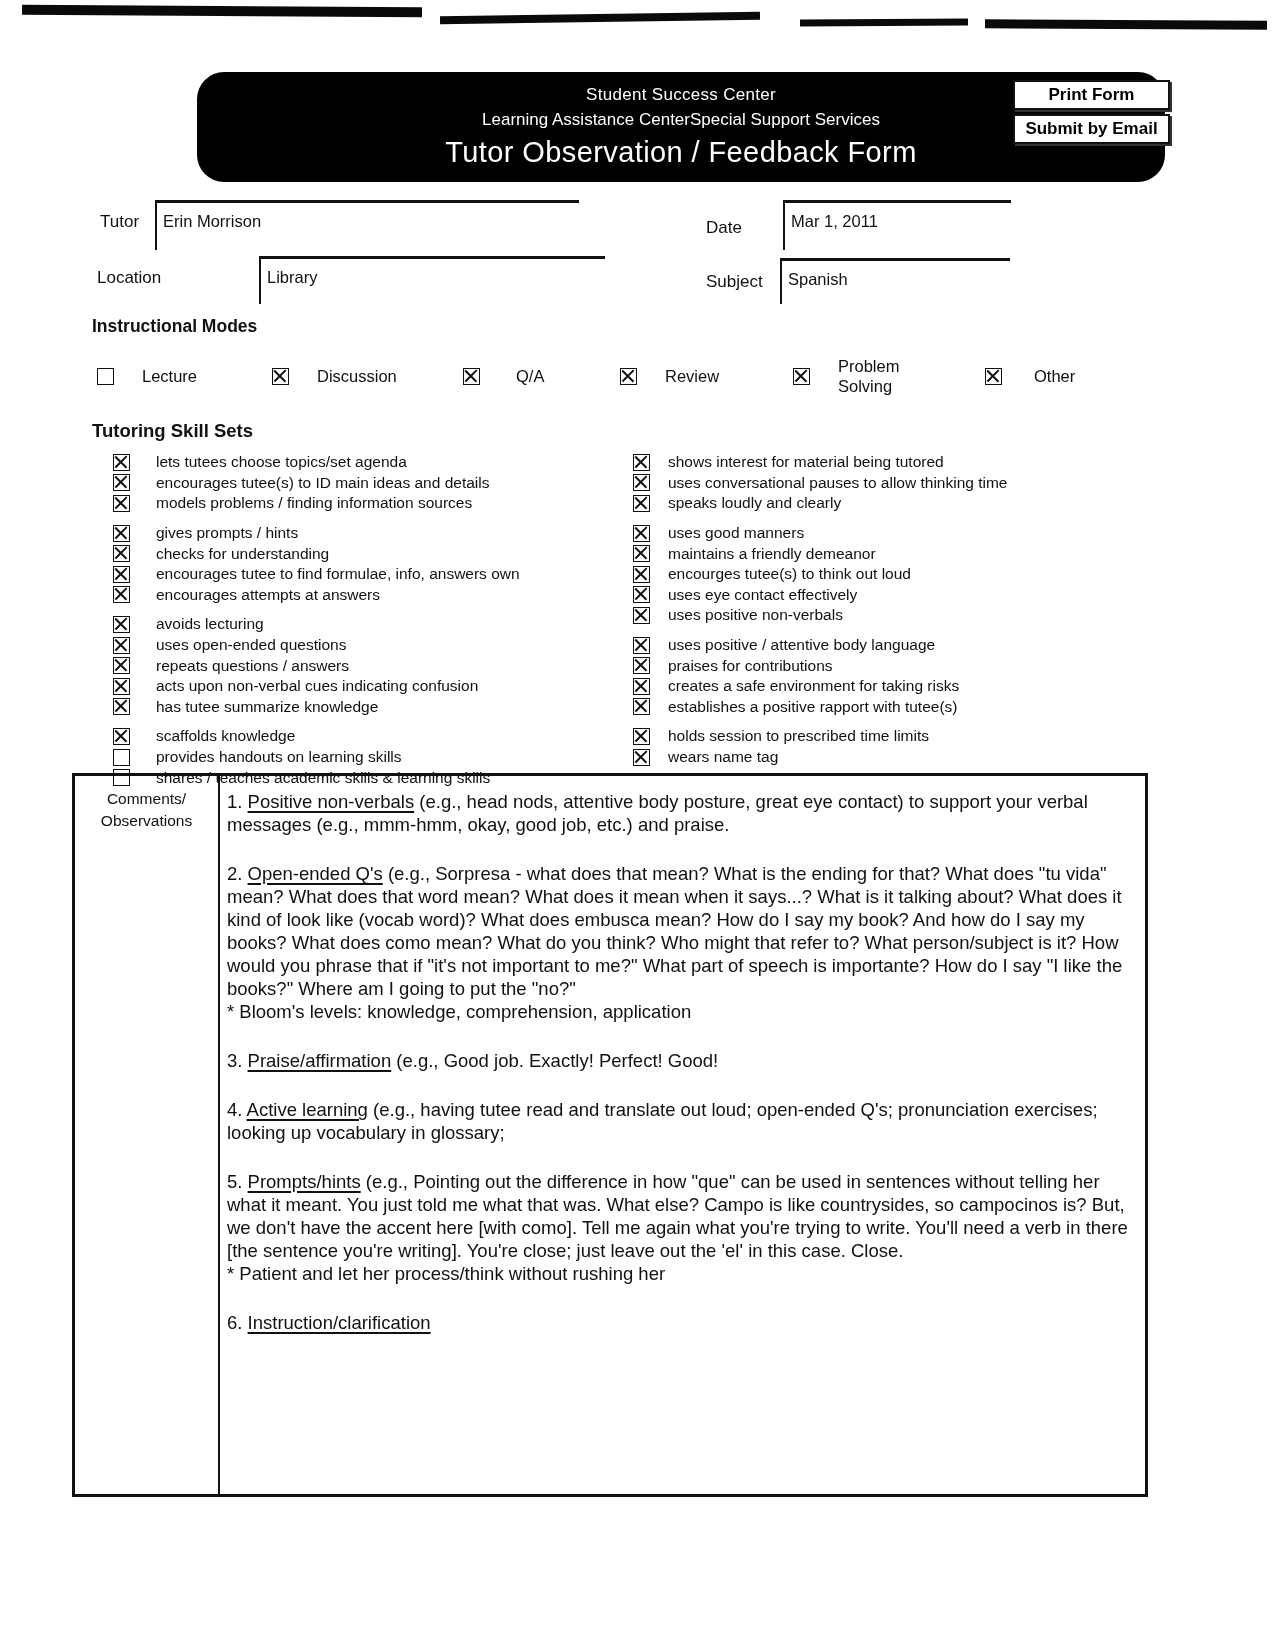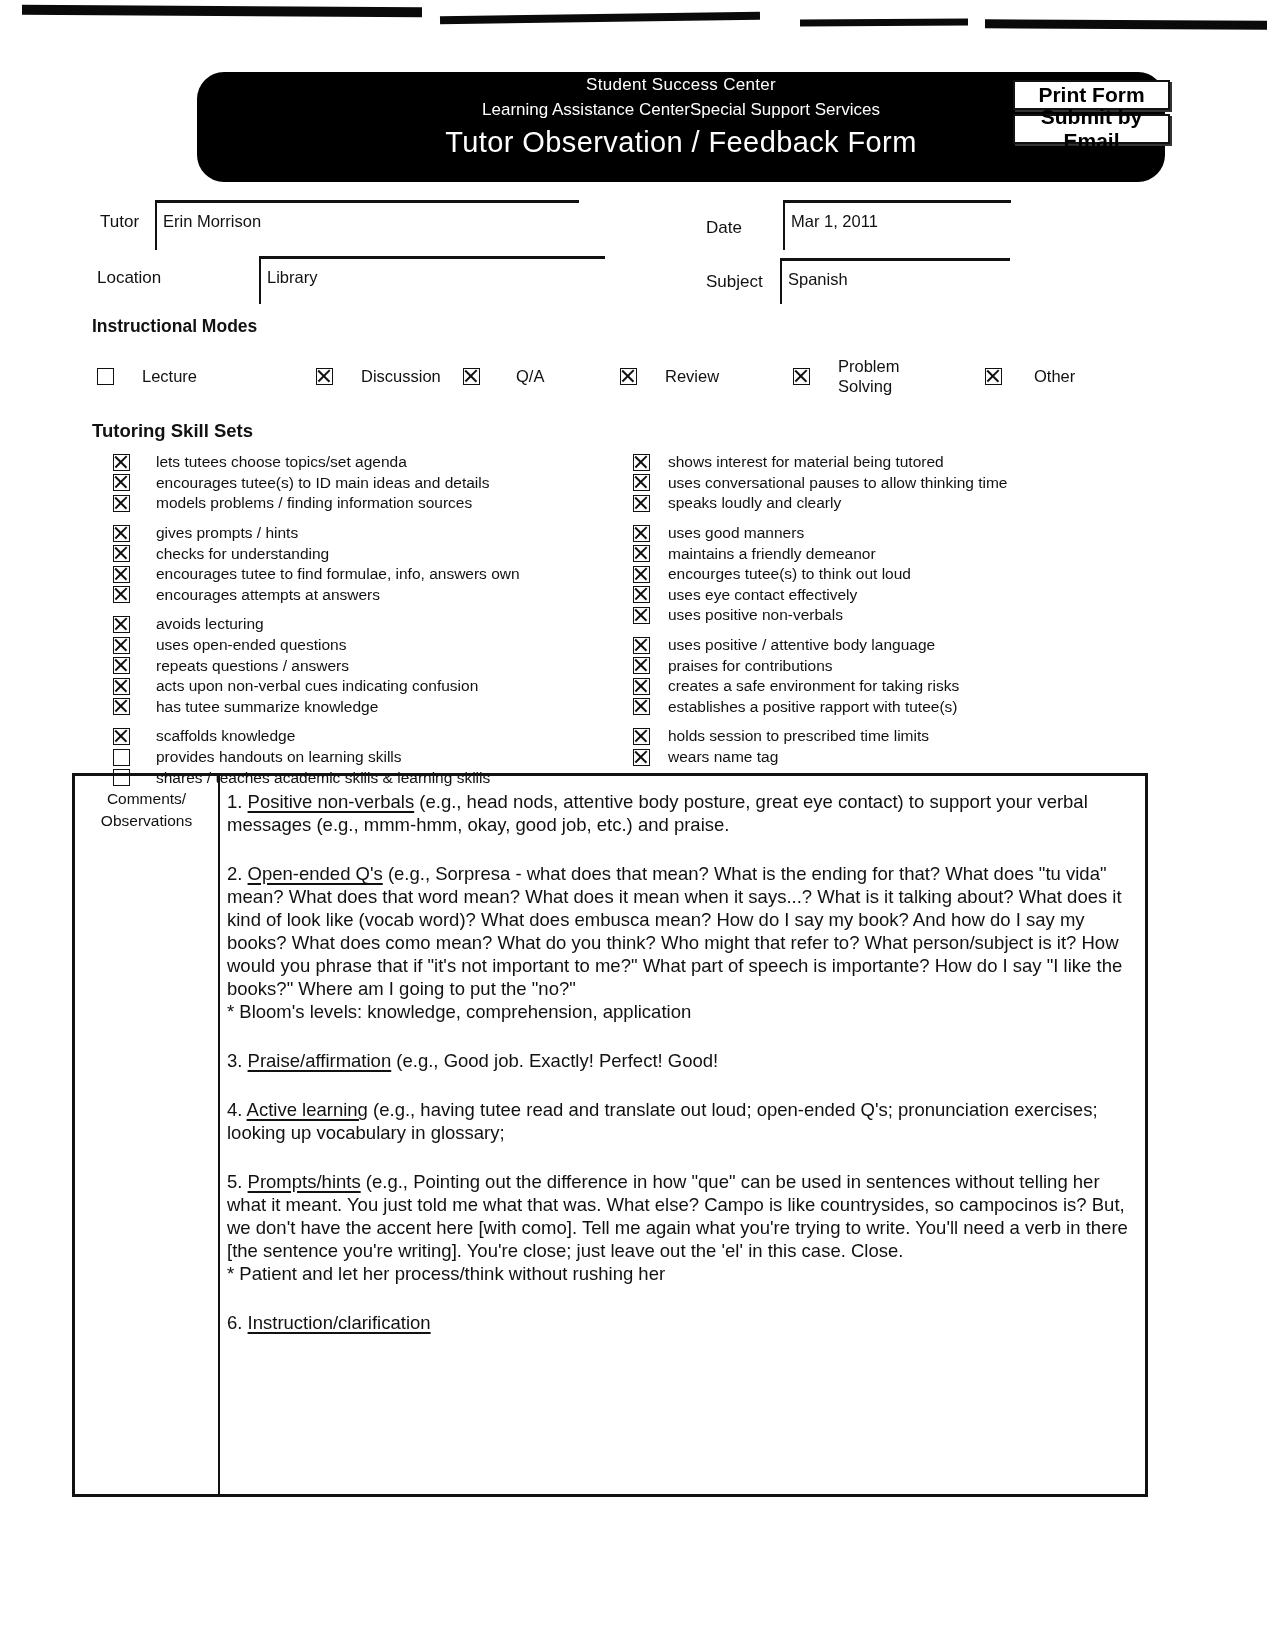--- a/index.html
+++ b/index.html
@@ -8,30 +8,30 @@
 
   
   .strip{position:absolute;background:#0a0a0a;}
   .s1{left:22px;top:6px;width:400px;height:10px;transform:rotate(.35deg);}
   .s2{left:440px;top:14px;width:320px;height:8px;transform:rotate(-.8deg);}
   .s3{left:800px;top:19px;width:168px;height:7px;transform:rotate(-.4deg);}
   .s4{left:985px;top:20px;width:282px;height:9px;transform:rotate(.3deg);}
 
   
   .banner{position:absolute;left:197px;top:72px;width:968px;height:110px;background:#000;
-          color:#fff;text-align:center;padding-top:3px;box-sizing:border-box;border-radius:27px;}
+          color:#fff;text-align:center;padding-top:13px;box-sizing:border-box;border-radius:27px;}
   .banner .l1{font-size:17px;letter-spacing:.3px;}
   .banner .l2{font-size:17px;margin-top:5px;display:flex;justify-content:center;}
   .banner .ttl{font-size:29px;margin-top:6px;letter-spacing:.4px;}
 
   
   .btn{position:absolute;left:1013px;width:157px;height:30px;background:#fff;
        border:2px solid #111;box-shadow:2px 2px 0 0 #333;box-sizing:border-box;
        display:flex;align-items:center;justify-content:center;
-       font-size:21px;font-weight:bold;cursor:pointer;}
+       font-size:17px;font-weight:bold;cursor:pointer;}
   .btn.print{top:80px;}
   .btn.submit{top:114px;}
 
   
   .flabel{position:absolute;font-size:17px;}
   .fbox{position:absolute;border-top:3px solid #111;border-left:2px solid #111;
         box-sizing:border-box;padding:9px 0 0 6px;font-size:16.5px;}
 
   .h2{position:absolute;font-size:17.5px;font-weight:bold;}
 
@@ -40,21 +40,21 @@
       box-sizing:border-box;flex:none;background:#fff;}
   .cb.checked::before,.cb.checked::after{content:"";position:absolute;left:-1px;top:6px;
       width:15.5px;height:1.7px;background:#111;}
   .cb.checked::before{transform:rotate(45deg);}
   .cb.checked::after{transform:rotate(-45deg);}
 
   
   .modes{position:absolute;left:0;top:366px;width:100%;height:40px;}
   .mode{position:absolute;display:flex;align-items:center;gap:28px;font-size:16.5px;}
   .mode .lbl{white-space:pre-line;line-height:20px;}
-  .m0{left:97px;} .m1{left:272px;margin-left:44px;} .m2{left:463px;gap:36px;}
+  .m0{left:97px;} .m1{left:272px;} .m2{left:463px;gap:36px;}
   .m3{left:620px;} .m4{left:793px;top:-10px;} .m5{left:985px;gap:32px;}
 
   
   .skillcol{position:absolute;top:452px;}
   .skillcol.left{left:113px;}
   .skillcol.right{left:633px;}
   .sgroup{margin-bottom:9px;}
   .srow{display:flex;align-items:center;gap:26px;height:20.6px;font-size:15.5px;}
   .skillcol.right .srow{gap:18px;}
 

